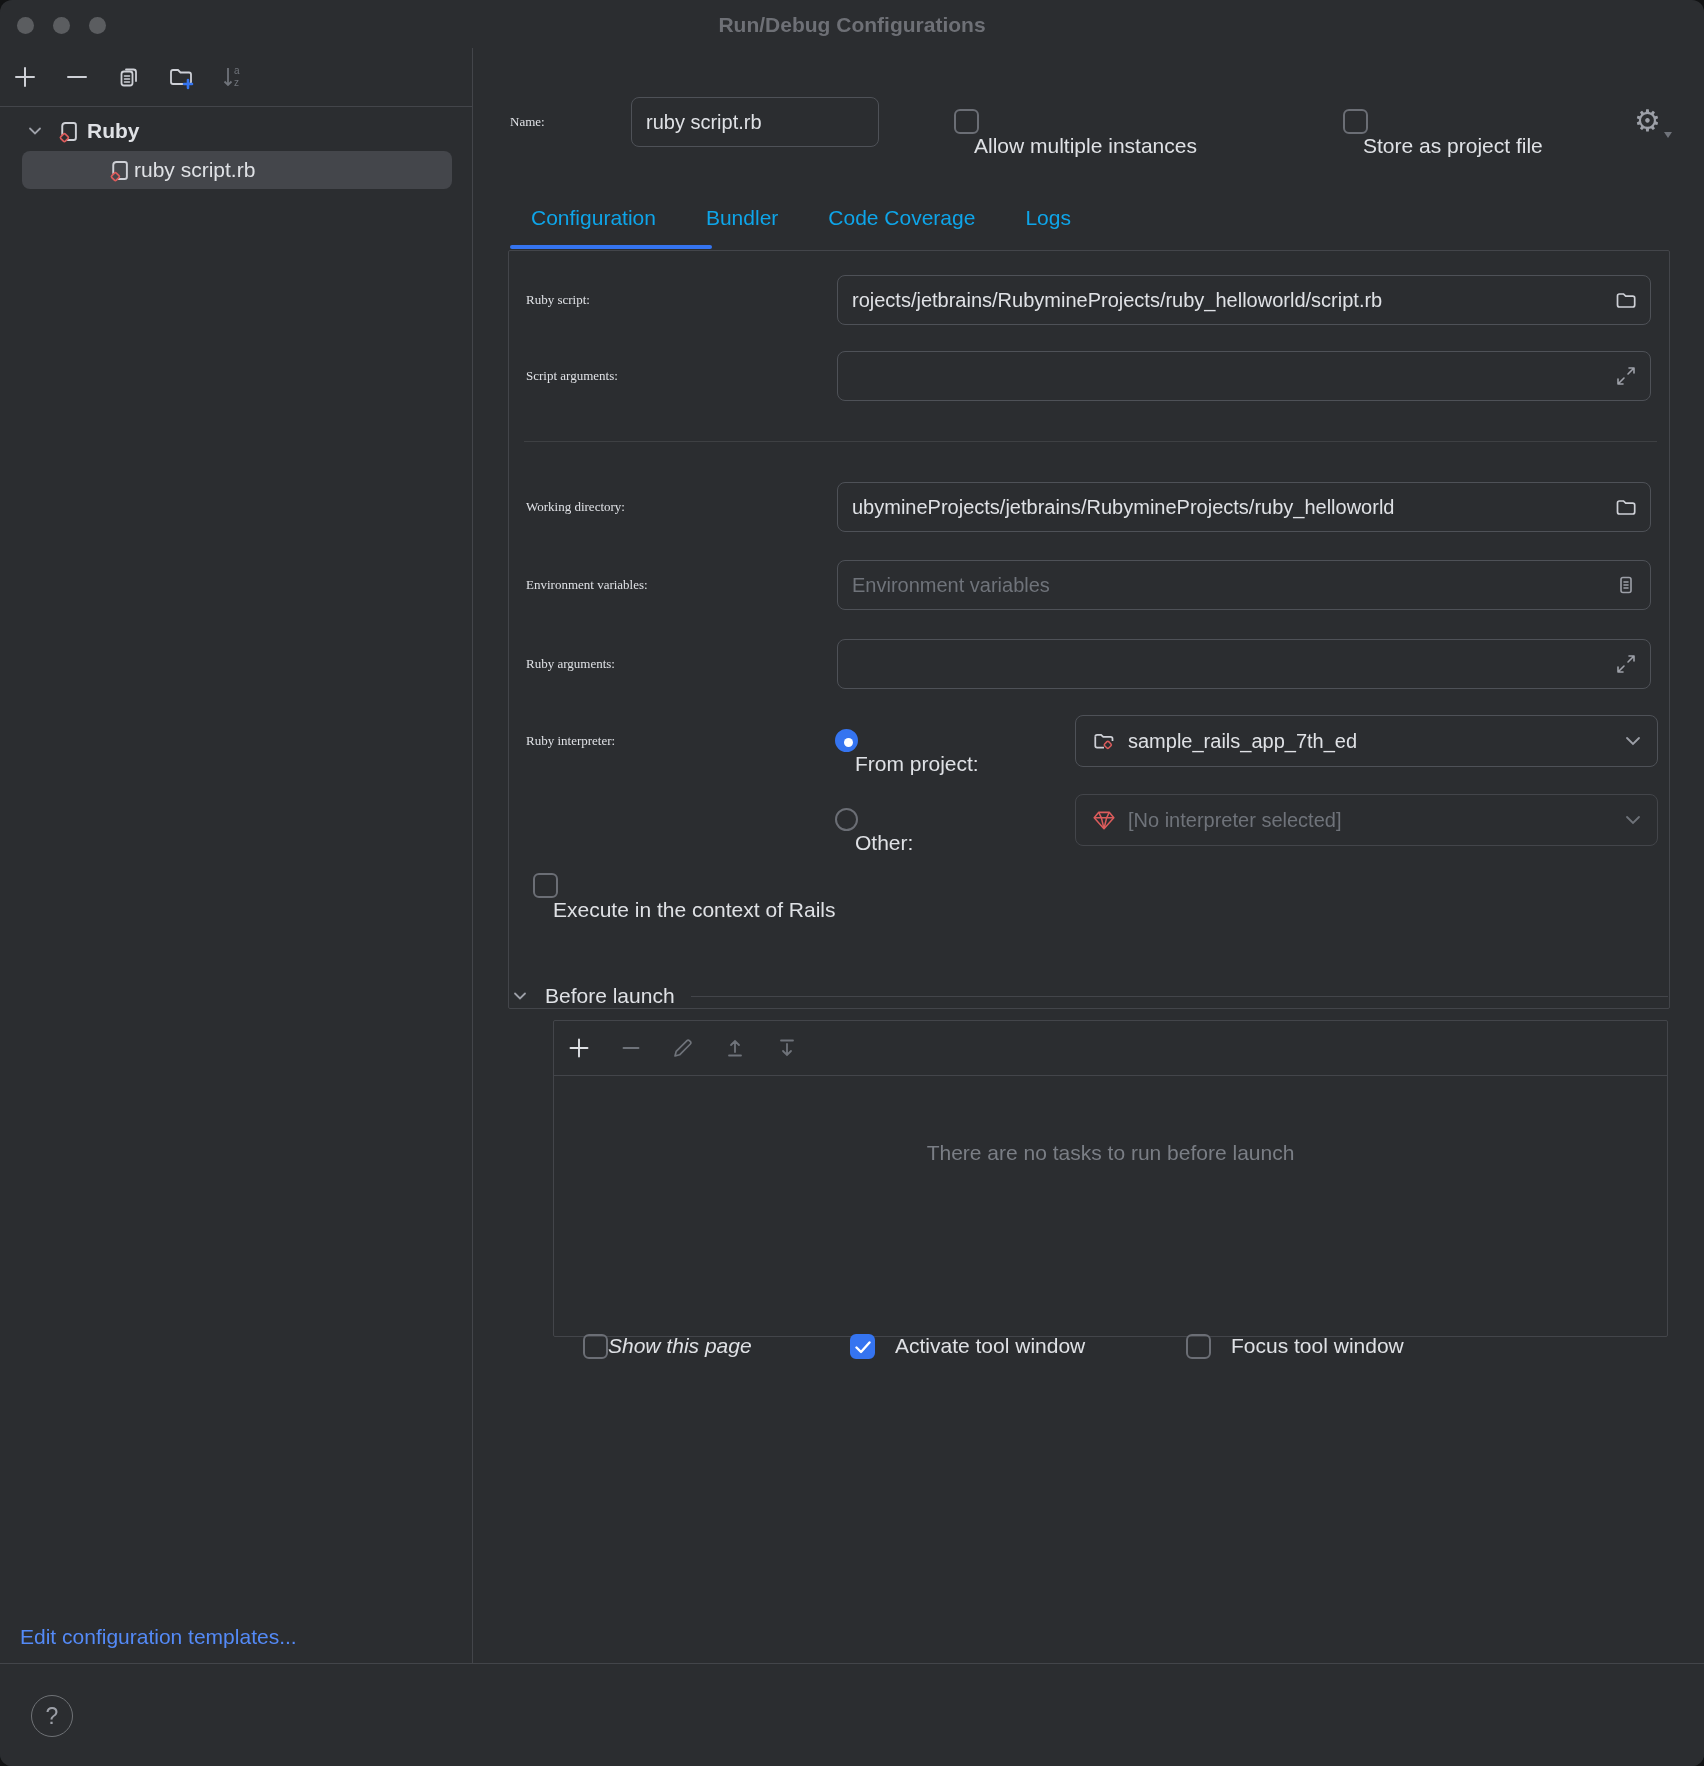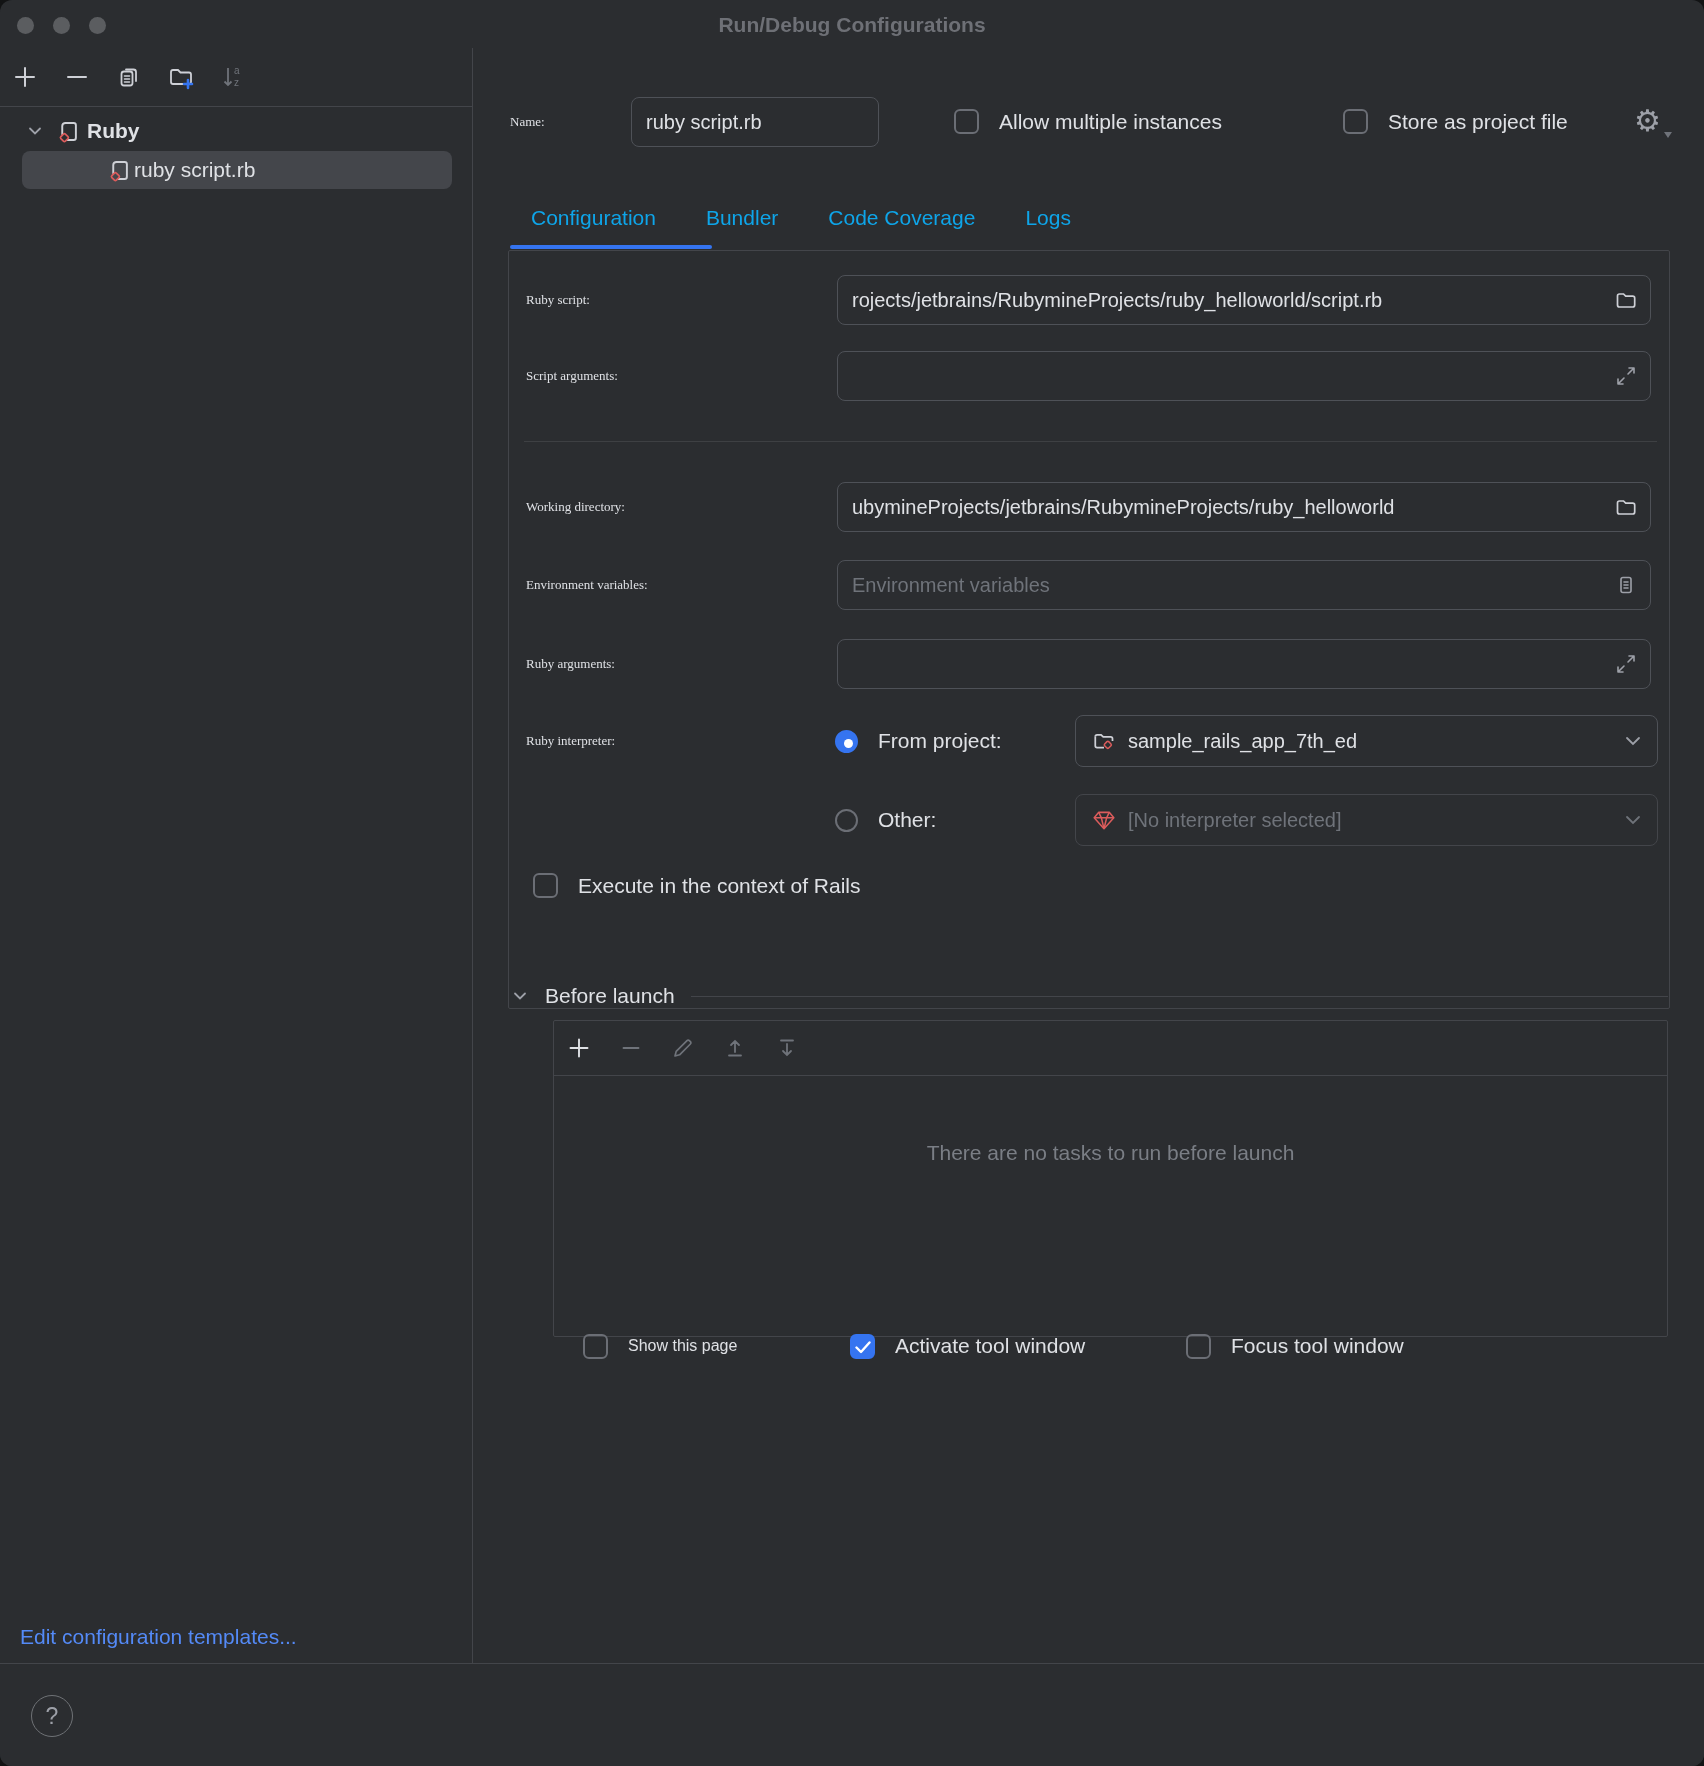--- a/index.html
+++ b/index.html
@@ -37,21 +37,21 @@
   .fic{position:absolute;right:12px;top:12px;width:26px;height:26px;display:flex;align-items:center;justify-content:center;}
   
   .cb{width:25px;height:25px;border:2px solid #6B6E75;border-radius:6px;flex:none;position:relative;background:transparent;}
   .cb.on{background:#3574F0;border-color:#3574F0;}
   .cb.on svg{position:absolute;left:3px;top:5px;}
   .cb svg{display:none;}
   .cb.on svg{display:block;}
   .radio{width:23px;height:23px;border-radius:50%;border:2px solid #6B6E75;flex:none;position:relative;background:transparent;}
   .radio.on{background:#3574F0;border-color:#3574F0;}
   .radio.on::after{content:"";position:absolute;left:7px;top:7px;width:9px;height:9px;border-radius:50%;background:#FFFFFF;}
-  .cbrow{display:flex;align-items:flex-end;}
+  .cbrow{display:flex;align-items:flex-start;flex-direction:column;}
   .cbrow .txt{margin-left:20px;font-size:21px;}
   
   .tabs{position:absolute;left:36px;top:145px;display:flex;}
   .tab{padding:0 21px;height:52px;line-height:50px;font-size:21px;margin-right:8px;color:#0ea5e9;text-align:center;}
   .tab-underline{position:absolute;left:36px;top:197px;width:202px;height:4px;border-radius:2px;background:#3574F0;}
   
   .panel{position:absolute;left:34px;top:202px;width:1162px;height:759px;border:1px solid #43454A;border-radius:2px;}
   .panel-div{position:absolute;left:15px;right:12px;top:190px;height:1px;background:#3E4043;}
   
   .dd{position:absolute;height:52px;border:1px solid #4E5157;border-radius:8px;display:flex;align-items:center;padding:0 16px;}
@@ -320,21 +320,21 @@
           <svg width="24" height="24" viewBox="0 0 24 24" fill="none" stroke="#6F737A" stroke-width="1.8" stroke-linecap="round">
             <path d="M6 4.5 h12 M12 8 V18.5 M8 15 L12 19 l4-4"></path>
           </svg>
         </div>
       </div>
       <div class="tb-empty">There are no tasks to run before launch</div>
     </div>
 
     <div class="optrow" style="left:109px;">
       <div class="cb"></div>
-      <span class="txt" style="margin-left:20px;font-size:16px;">Show this page</span>
+      <span class="txt" style="font-size:21px;font-style:italic;">Show this page</span>
     </div>
     <div class="optrow" style="left:376px;">
       <div class="cb on">
           <svg width="16" height="13" viewBox="0 0 16 13">
             <path d="M1.5 6.5 L6 11 L14.5 1.5" stroke="#fff" stroke-width="2.4" fill="none" stroke-linecap="round" stroke-linejoin="round"></path>
           </svg>
         </div>
       <span class="txt" style="margin-left:20px;font-size:21px;">Activate tool window</span>
     </div>
     <div class="optrow" style="left:712px;">

